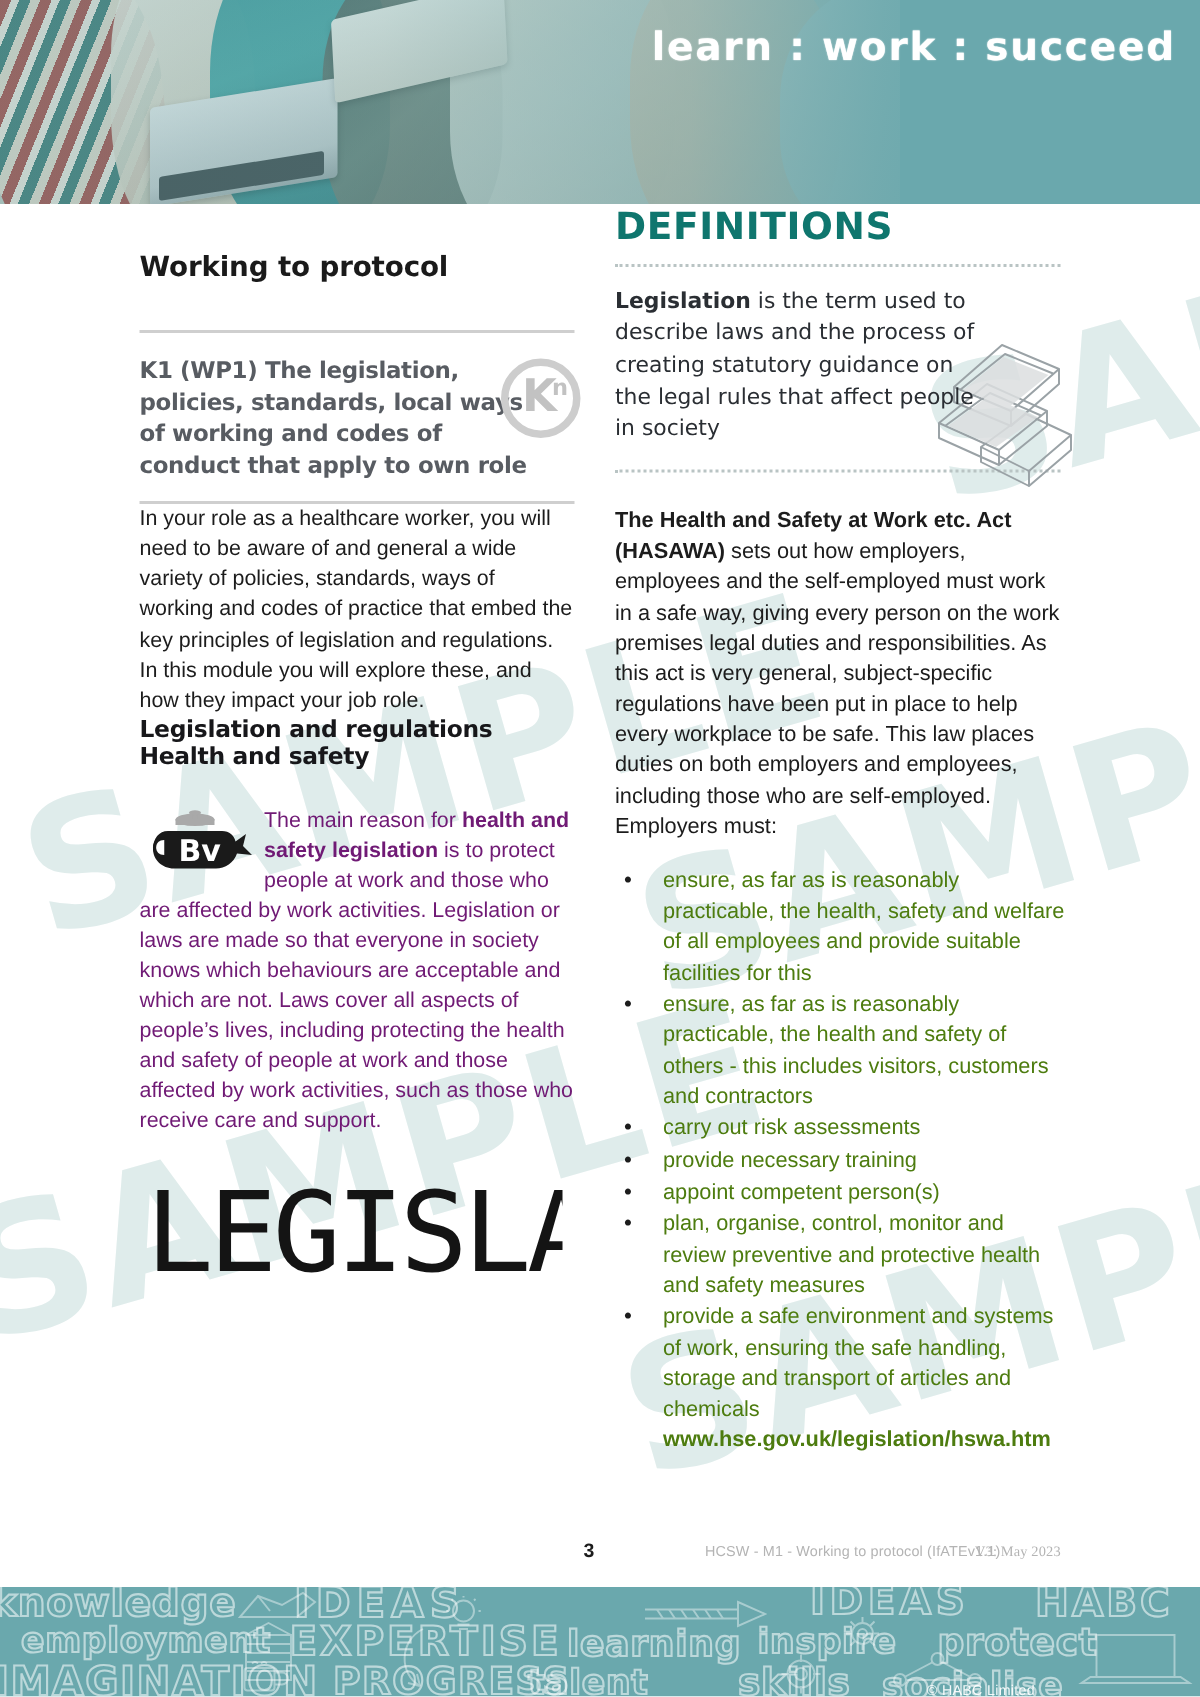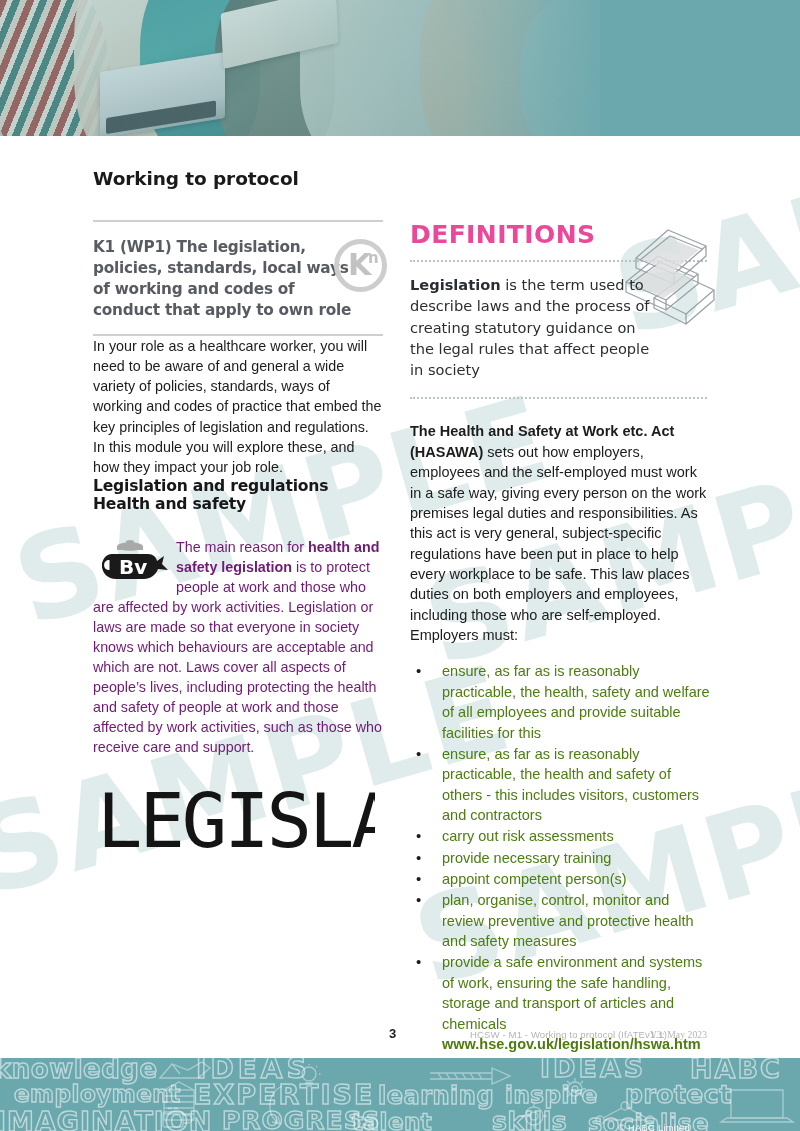--- a/index.html
+++ b/index.html
@@ -240,24 +240,23 @@
   .legislation-art {
     margin-top: 22px;
     text-align: left;
     padding-left: 4px;
   }
   .legislation-art svg { display: block; }
 
   
   h2.definitions {
     margin: 0;
-    padding-top: 84px;
     font-size: 25px;
     font-weight: 700;
-    color: #ec4899;
+    color: #0f766e;
     letter-spacing: 0.4px;
     font-family: "DejaVu Sans", sans-serif;
   }
   .dotted {
     border-top: 2px dotted #b9c4c4;
     height: 0;
     margin-top: 11px;
     width: 297px;
   }
   .def-body {
@@ -394,20 +393,21 @@
       <div class="hp-shape s3"></div>
       <div class="hp-shape s4"></div>
       <div class="hp-shape s5"></div>
       <div class="hp-shape s6"></div>
       <div class="hp-shape s7"></div>
       <div class="laptop1"></div>
       <div class="laptop2"></div>
       <div class="header-tint"></div>
     </div>
     <div class="header-teal"></div>
+    <div class="header-logo">learn : work : succeed</div>
   </div>
 
   <div class="wm wm-a">SAMPLE</div>
   <div class="wm wm-b">SAMPLE</div>
   <div class="wm wm-c">SAMPLE</div>
   <div class="wm wm-d">SAMPLE</div>
   <div class="wm wm-e">SAMPLE</div>
 
   <div class="content">
 

